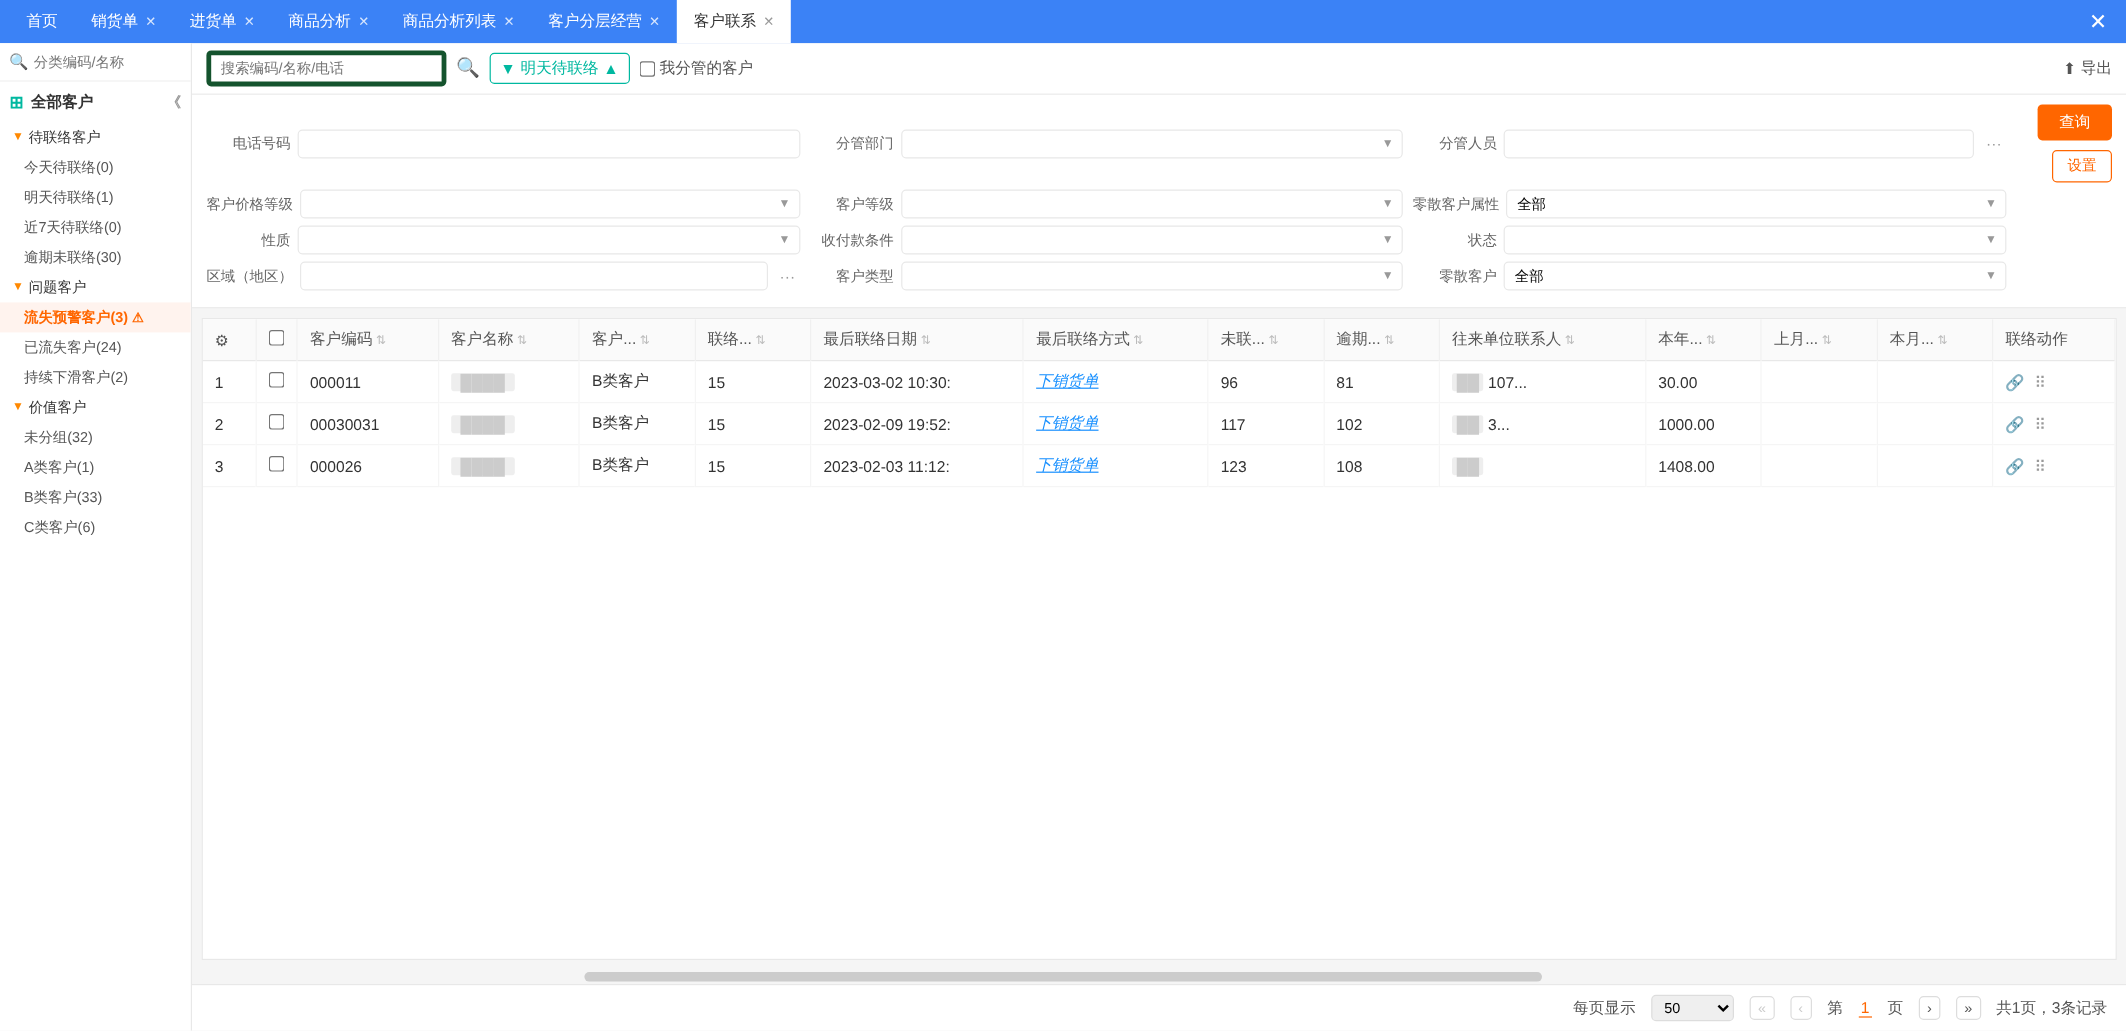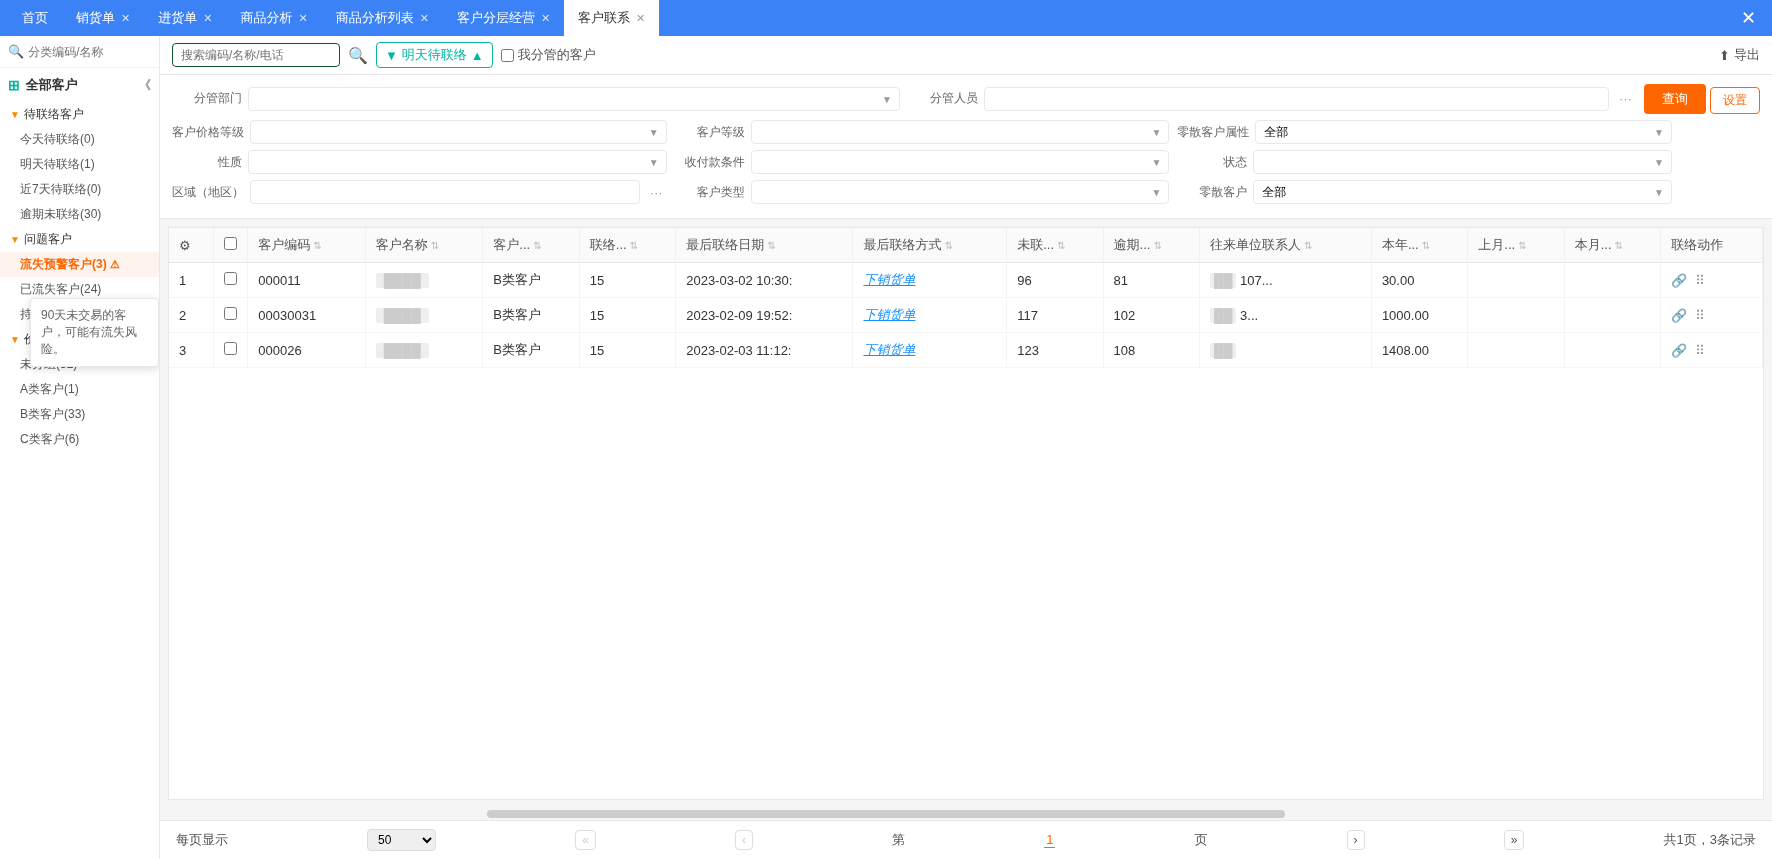--- a/index.html
+++ b/index.html
@@ -158,25 +158,25 @@
     
     .filter-bar {
       background: white;
       padding: 6px 12px;
       border-bottom: 1px solid #e8e8e8;
       display: flex;
       align-items: center;
       gap: 8px;
     }
     .filter-search-input {
-      border: 1px solid #14532d;
+      border: 4px solid #14532d;
       border-radius: 4px;
       padding: 4px 8px;
       font-size: 12px;
-      width: 168px;
+      width: 200px;
       outline: none;
       color: #999;
     }
     .filter-search-btn {
       background: none;
       border: none;
       cursor: pointer;
       color: #ff6600;
       font-size: 16px;
     }
@@ -289,21 +289,21 @@
       color: #ff6600;
       border: 1px solid #ff6600;
       border-radius: 4px;
       padding: 4px 12px;
       cursor: pointer;
       font-size: 12px;
       margin-top: 4px;
     }
     .query-settings-col {
       display: flex;
-      flex-direction: row;
+      flex-direction: column;
       align-items: flex-end;
       gap: 4px;
       min-width: 80px;
     }
 
     
     .table-area {
       flex: 1;
       background: white;
       overflow: auto;
@@ -354,22 +354,22 @@
       cursor: pointer;
     }
 
     
     .pagination-bar {
       background: white;
       border-top: 1px solid #e8e8e8;
       padding: 8px 16px;
       display: flex;
       align-items: center;
-      justify-content: space-between;
-      gap: 0;
+      justify-content: flex-end;
+      gap: 13px;
       font-size: 12px;
       color: #555;
     }
     .pagination-bar .page-size-select {
       border: 1px solid #ddd;
       border-radius: 4px;
       padding: 2px 20px 2px 6px;
       font-size: 12px;
       outline: none;
     }
@@ -452,21 +452,20 @@
         <div class="sidebar-group-header"><span class="arrow">▼</span>问题客户</div>
         <div class="sidebar-item active highlighted">流失预警客户(3) <span style="color:#ff6600;font-size:11px;">⚠</span></div>
         <div class="sidebar-item">已流失客户(24)</div>
         <div class="sidebar-item">持续下滑客户(2)</div>
         <div class="sidebar-group-header"><span class="arrow">▼</span>价值客户</div>
         <div class="sidebar-item">未分组(32)</div>
         <div class="sidebar-item">A类客户(1)</div>
         <div class="sidebar-item">B类客户(33)</div>
         <div class="sidebar-item">C类客户(6)</div>
       </div>
-    <div class="tooltip-box">90天未交易的客户，可能有流失风险。</div>
   </div>
 
   <div class="content-area">
 
     <div class="filter-bar">
       <input class="filter-search-input" type="text" placeholder="搜索编码/名称/电话" style="">
       <button class="filter-search-btn">🔍</button>
       <div class="filter-more">
         <span>▼</span>
         <span>明天待联络</span>
@@ -478,20 +477,24 @@
       </div>
       <div class="filter-export">
         <span>⬆</span>
         <span>导出</span>
       </div>
     </div>
 
     <div class="adv-filter">
 
       <div class="adv-filter-row">
+        <div class="adv-filter-field">
+          <span class="adv-filter-label">电话号码</span>
+          <input class="adv-filter-input" type="text" value="" style="">
+        </div>
         <div class="adv-filter-field">
           <span class="adv-filter-label">分管部门</span>
           <div class="adv-filter-select-wrap">
             <select><option></option></select>
             <span class="chevron">▼</span>
           </div>
         </div>
         <div class="adv-filter-field">
           <span class="adv-filter-label">分管人员</span>
           <input class="adv-filter-input" type="text" value="" style="flex: 1 1 0%;">

